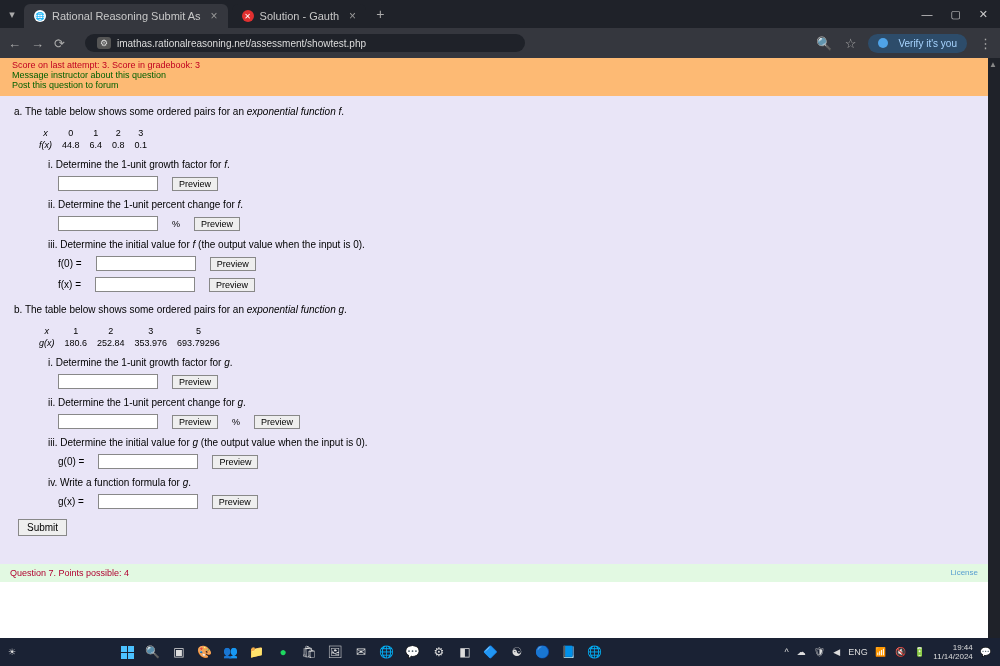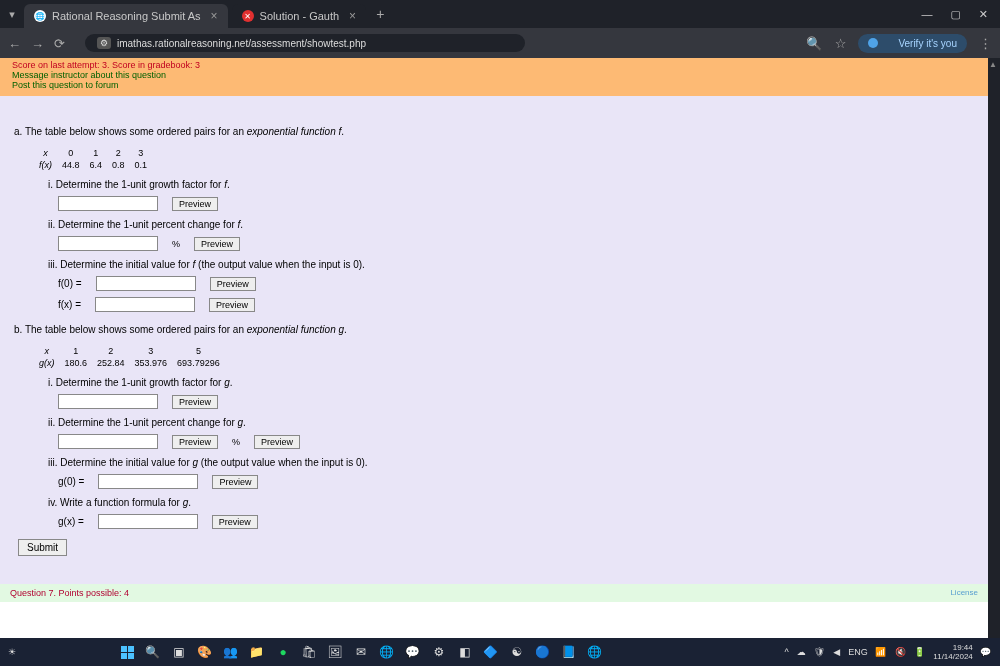--- a/index.html
+++ b/index.html
@@ -10,34 +10,34 @@
 .tab.inactive{background:#1f2229}
 .tab-icon{width:12px;height:12px;border-radius:50%;display:flex;align-items:center;justify-content:center;font-size:8px}
 .tab-close{color:#999;font-size:12px;margin-left:4px}
 .newtab{color:#aaa;margin-left:6px;font-size:14px}
 .winbtns{margin-left:auto;display:flex;gap:18px;padding-right:12px;color:#ccc;font-size:11px}
 .toolbar{height:30px;background:#35373e;display:flex;align-items:center;padding:0 8px;gap:10px;color:#c8c8c8}
 .nav-icon{font-size:13px;color:#aaa}
 .addr{flex:0 0 auto;display:flex;align-items:center;gap:6px;background:#1f2229;border-radius:14px;padding:3px 12px;font-size:10px;color:#ddd;margin-left:10px;width:440px}
 .addr .site-icon{font-size:9px;background:#555;padding:1px 3px;border-radius:3px}
 .toolbar-right{margin-left:auto;display:flex;align-items:center;gap:12px}
-.verify{background:#2d4c6a;color:#a7d4ff;font-size:10px;padding:4px 10px;border-radius:12px;display:flex;align-items:center;gap:20px}
+.verify{background:#2d4c6a;color:#a7d4ff;font-size:10px;padding:4px 10px;border-radius:12px;display:flex;align-items:center;gap:10px}
 .verify-dot{width:10px;height:10px;border-radius:50%;background:#4fa3e8}
 
 .page{position:absolute;top:58px;left:0;right:12px;bottom:28px;background:#fff;overflow-y:auto}
 .page::-webkit-scrollbar{width:14px}
 .page::-webkit-scrollbar-track{background:#f0f0f0}
 .page::-webkit-scrollbar-thumb{background:#c0c0c0}
 
 .scorebar{background:#fdba74;padding:2px 12px 6px;font-size:9px}
 .scorebar .score{color:#c00020}
 .scorebar a{color:#006000;text-decoration:none;display:block}
 
 .content{background:#e9e5f7;padding:10px 14px 8px;font-family:'Times New Roman',serif;font-size:10px;color:#000}
-.content .prompt{margin:20px 0 10px}
+.content .prompt{margin:0 0 10px}
 .content .sub2{margin-left:34px;margin-top:8px;margin-bottom:4px}
 .content em{font-style:italic}
 table.data{margin-left:20px;border-collapse:collapse;font-size:9px;margin-top:4px}
 table.data td,table.data th{padding:1px 5px;text-align:center;font-weight:normal}
 .inprow{margin-left:44px;margin-top:6px;display:flex;align-items:center;gap:14px}
 .inprow input{height:15px;width:100px;border:1px solid #888;font-size:9px;padding:0 2px}
 .inprow .pct{font-size:9px}
 .pvbtn{font-size:9px;padding:1px 6px;border:1px solid #888;background:#eee;cursor:pointer}
 .inprow .flab{font-size:10px}
 .submit{margin:10px 0 20px 4px}

